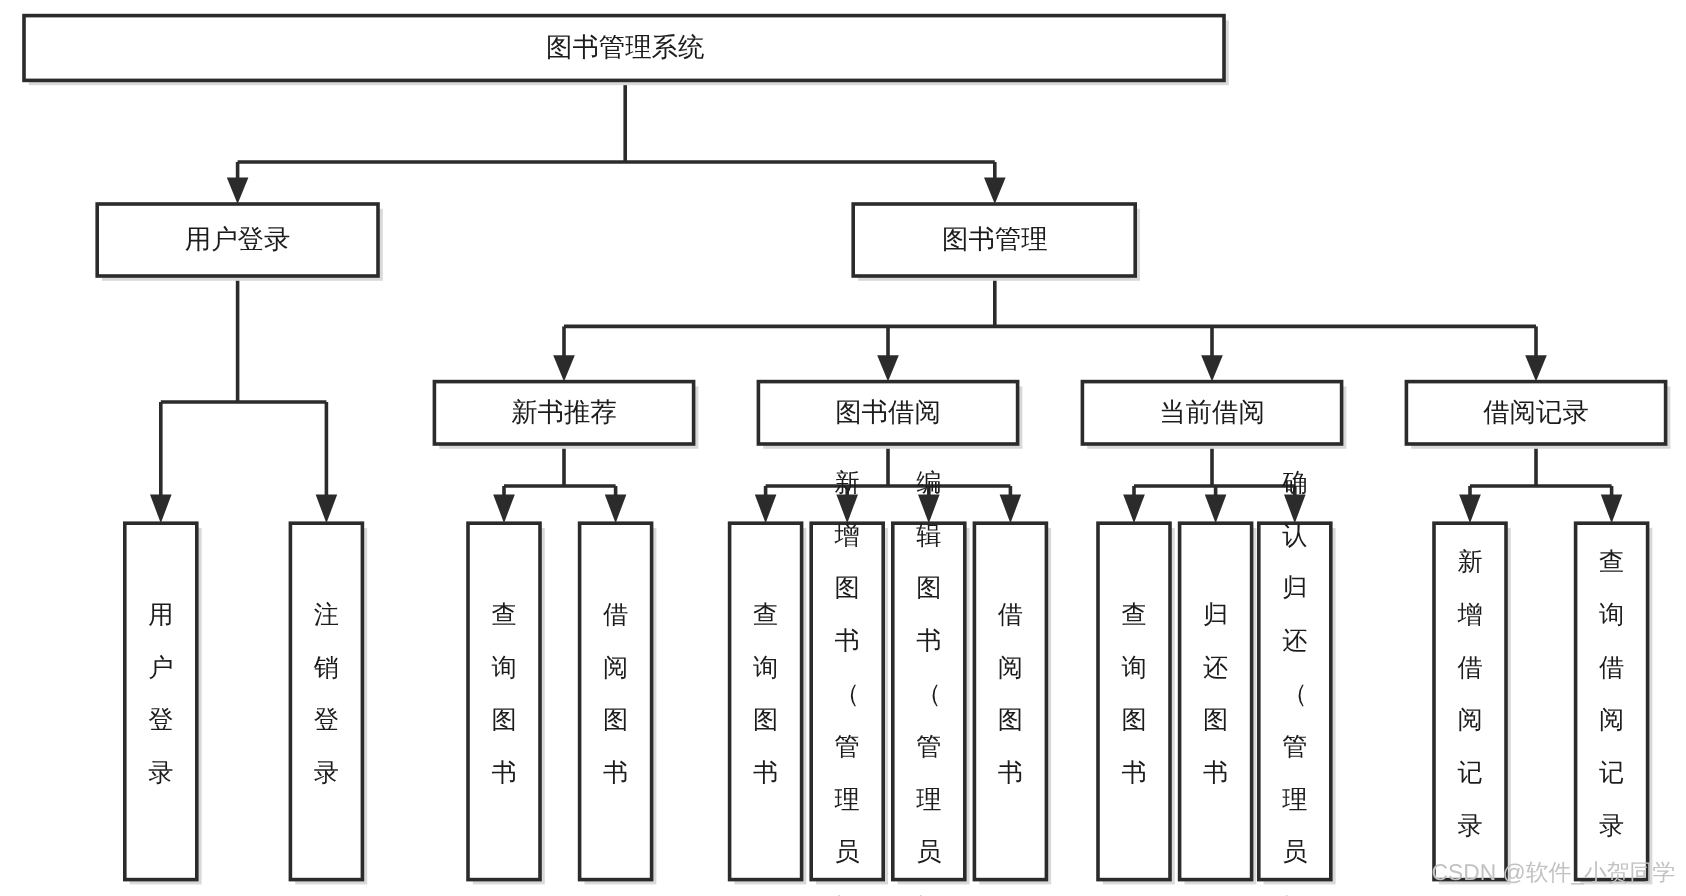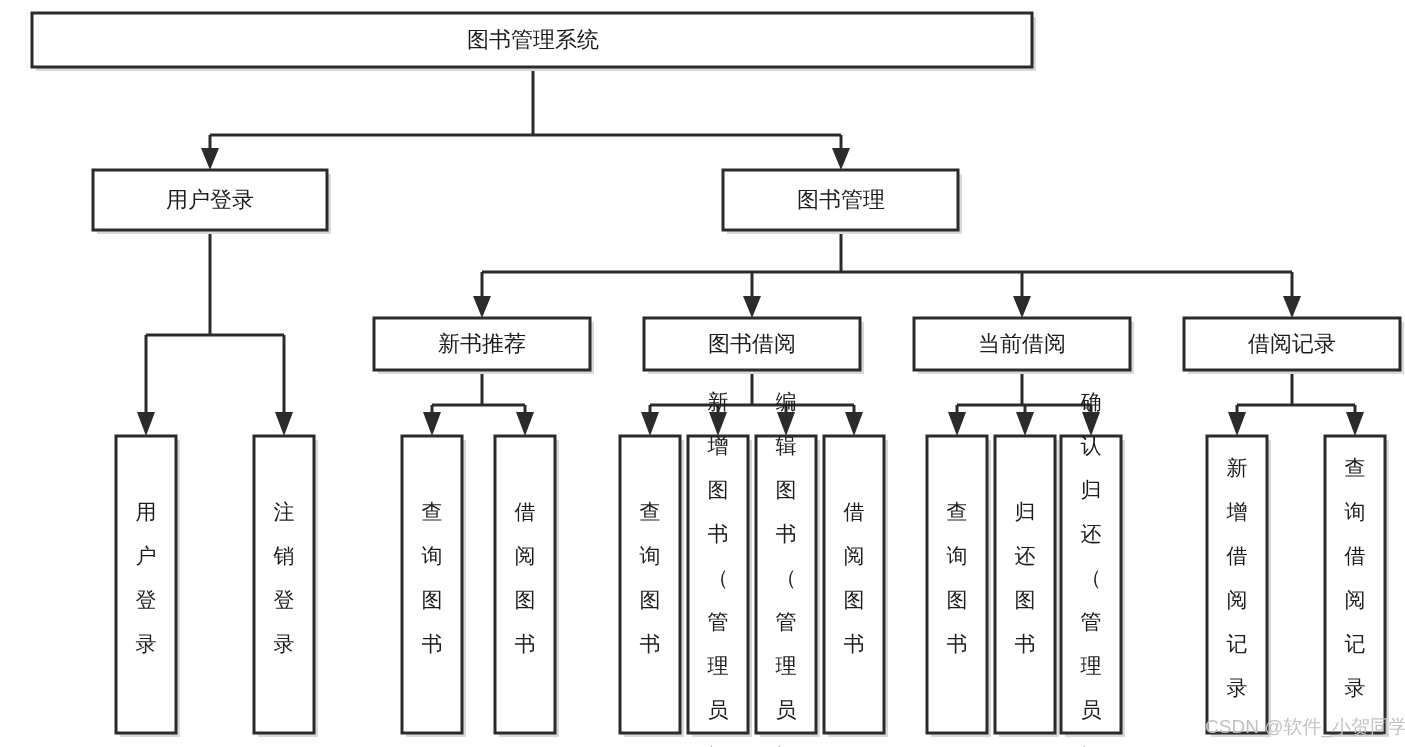--- a/index.html
+++ b/index.html
@@ -9,21 +9,21 @@
   }
   body {
     width: 1405px;
     height: 747px;
     font-family: "Liberation Sans", "DejaVu Sans", sans-serif;
     overflow: hidden;
     position: relative;
   }
   #diagram-root {
     position: absolute;
-    left: 12px;
+    left: 0;
     top: 0;
     width: 1214px;
     height: 747px;
   }
   svg { display: block; }
   .node-box {
     fill: #ffffff;
     stroke: #2b2b2b;
     stroke-width: 3;
   }

